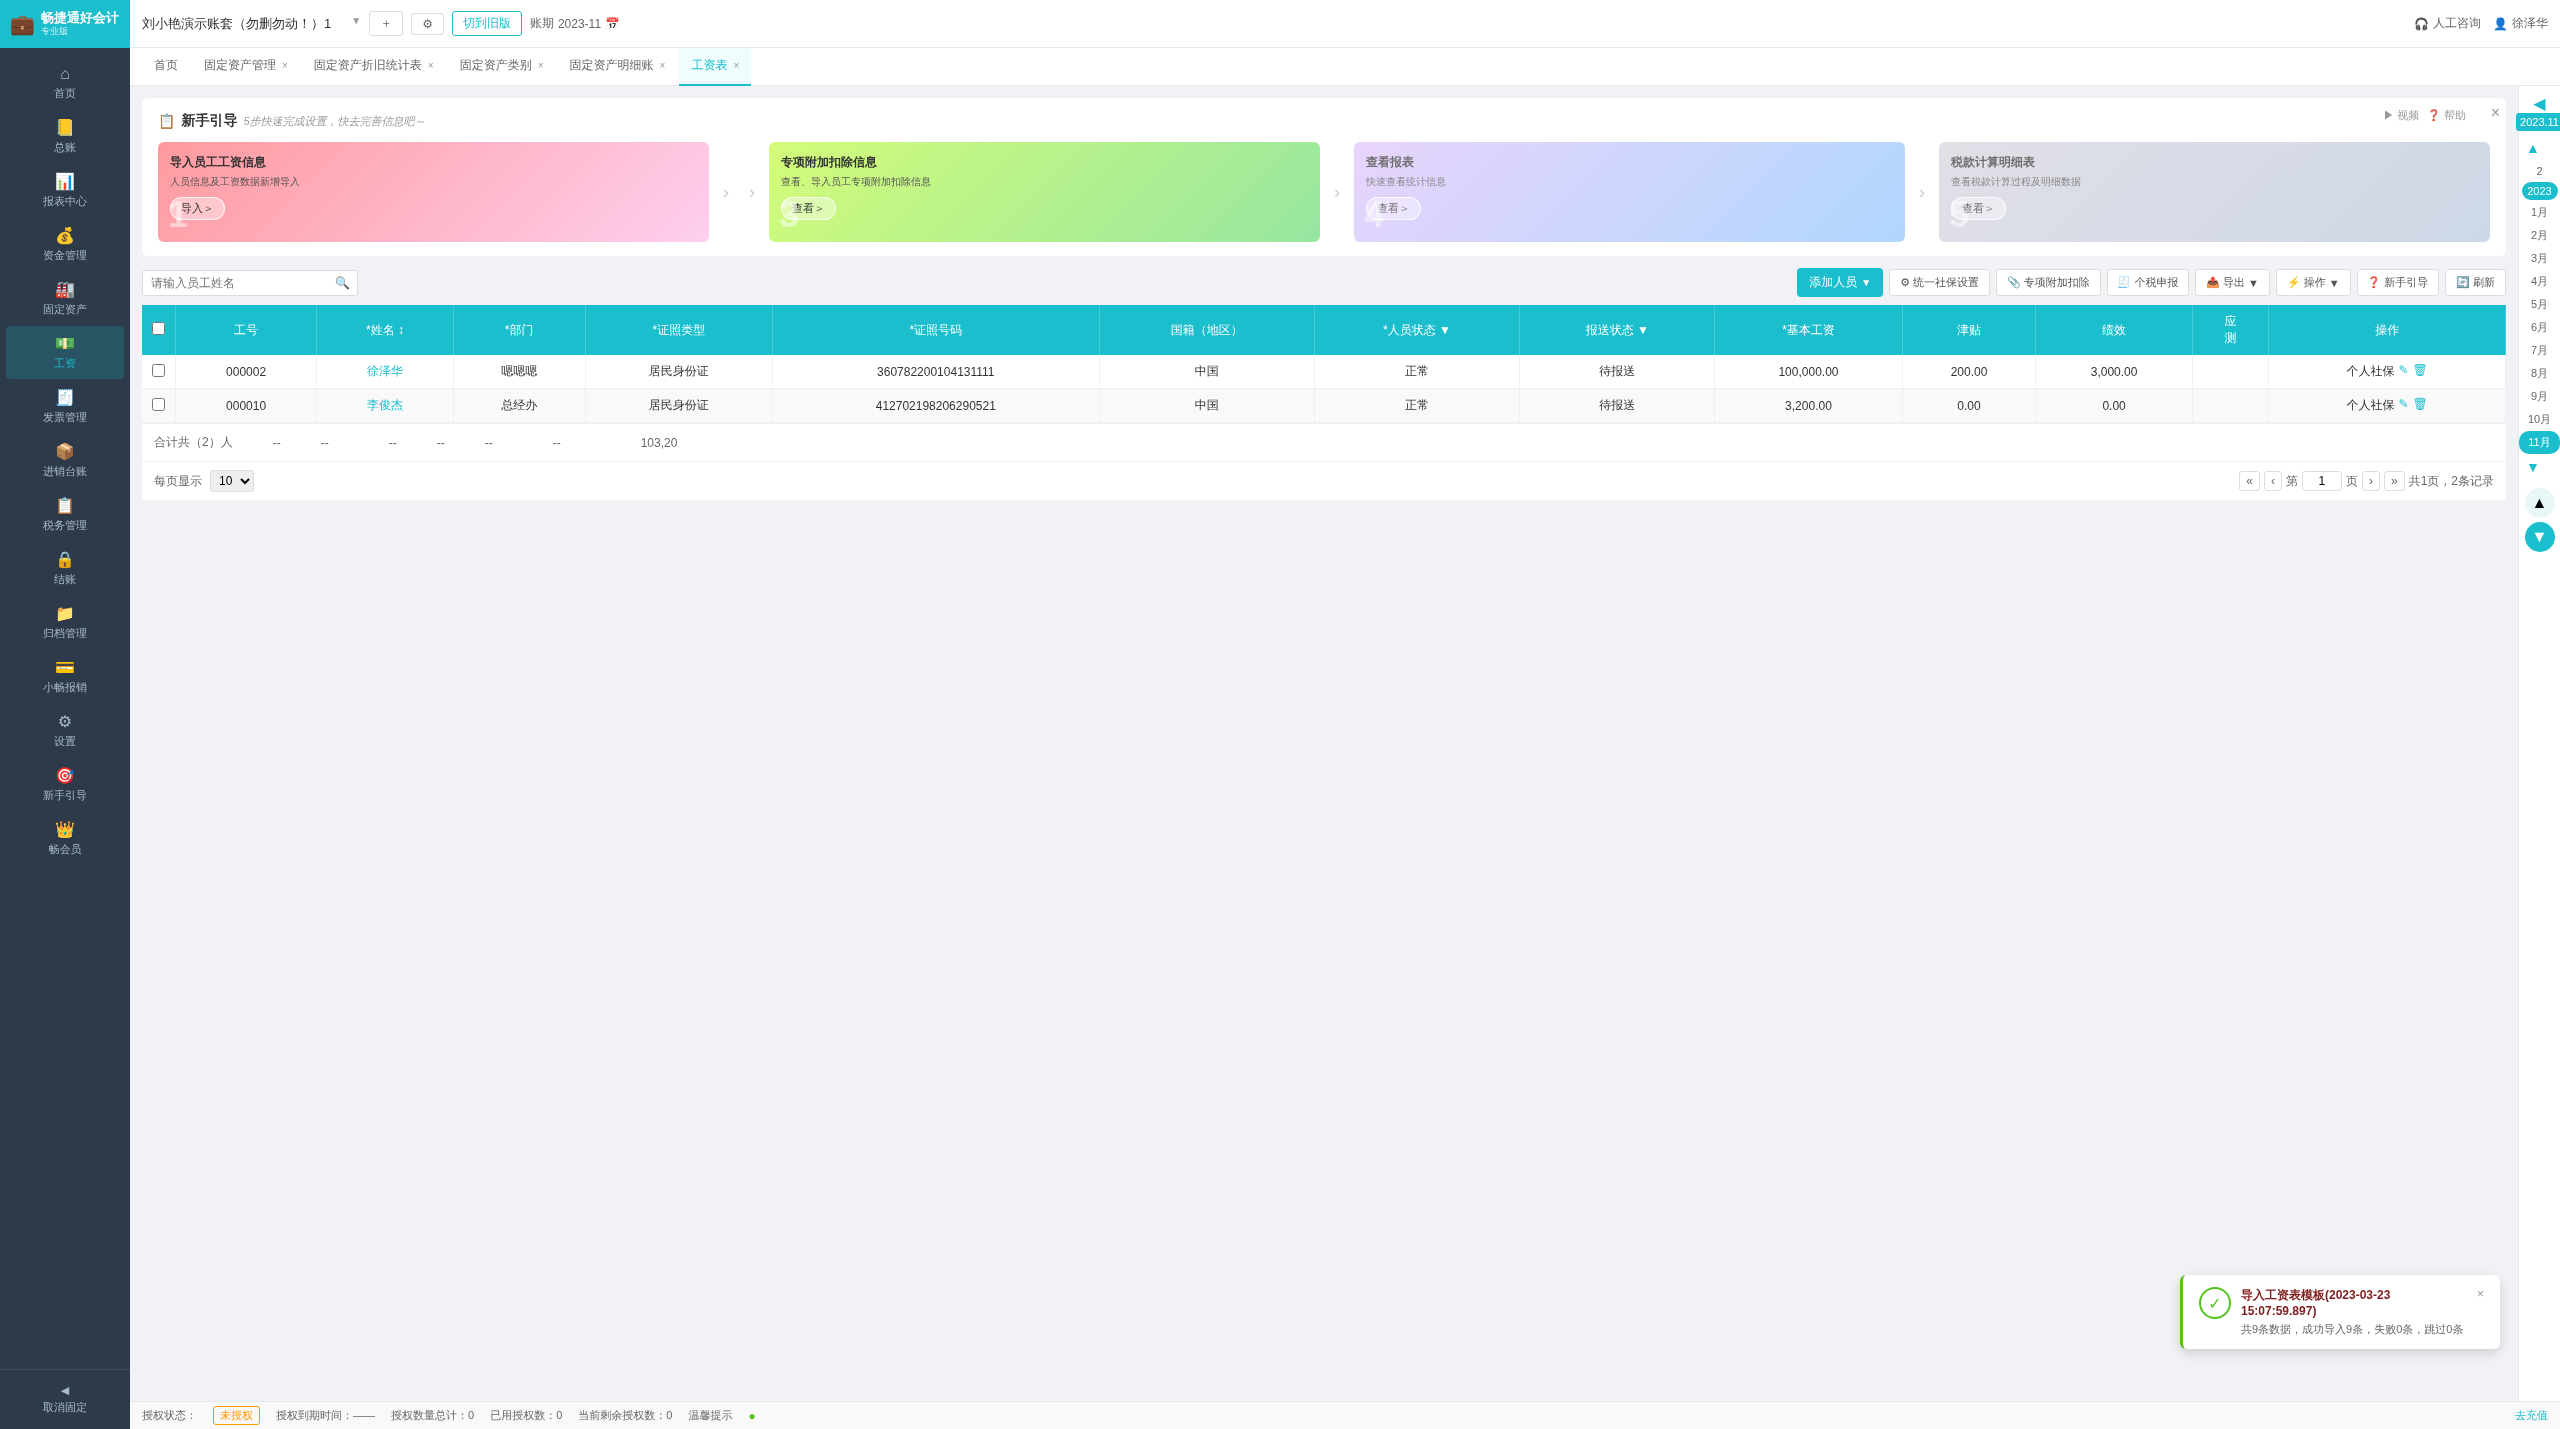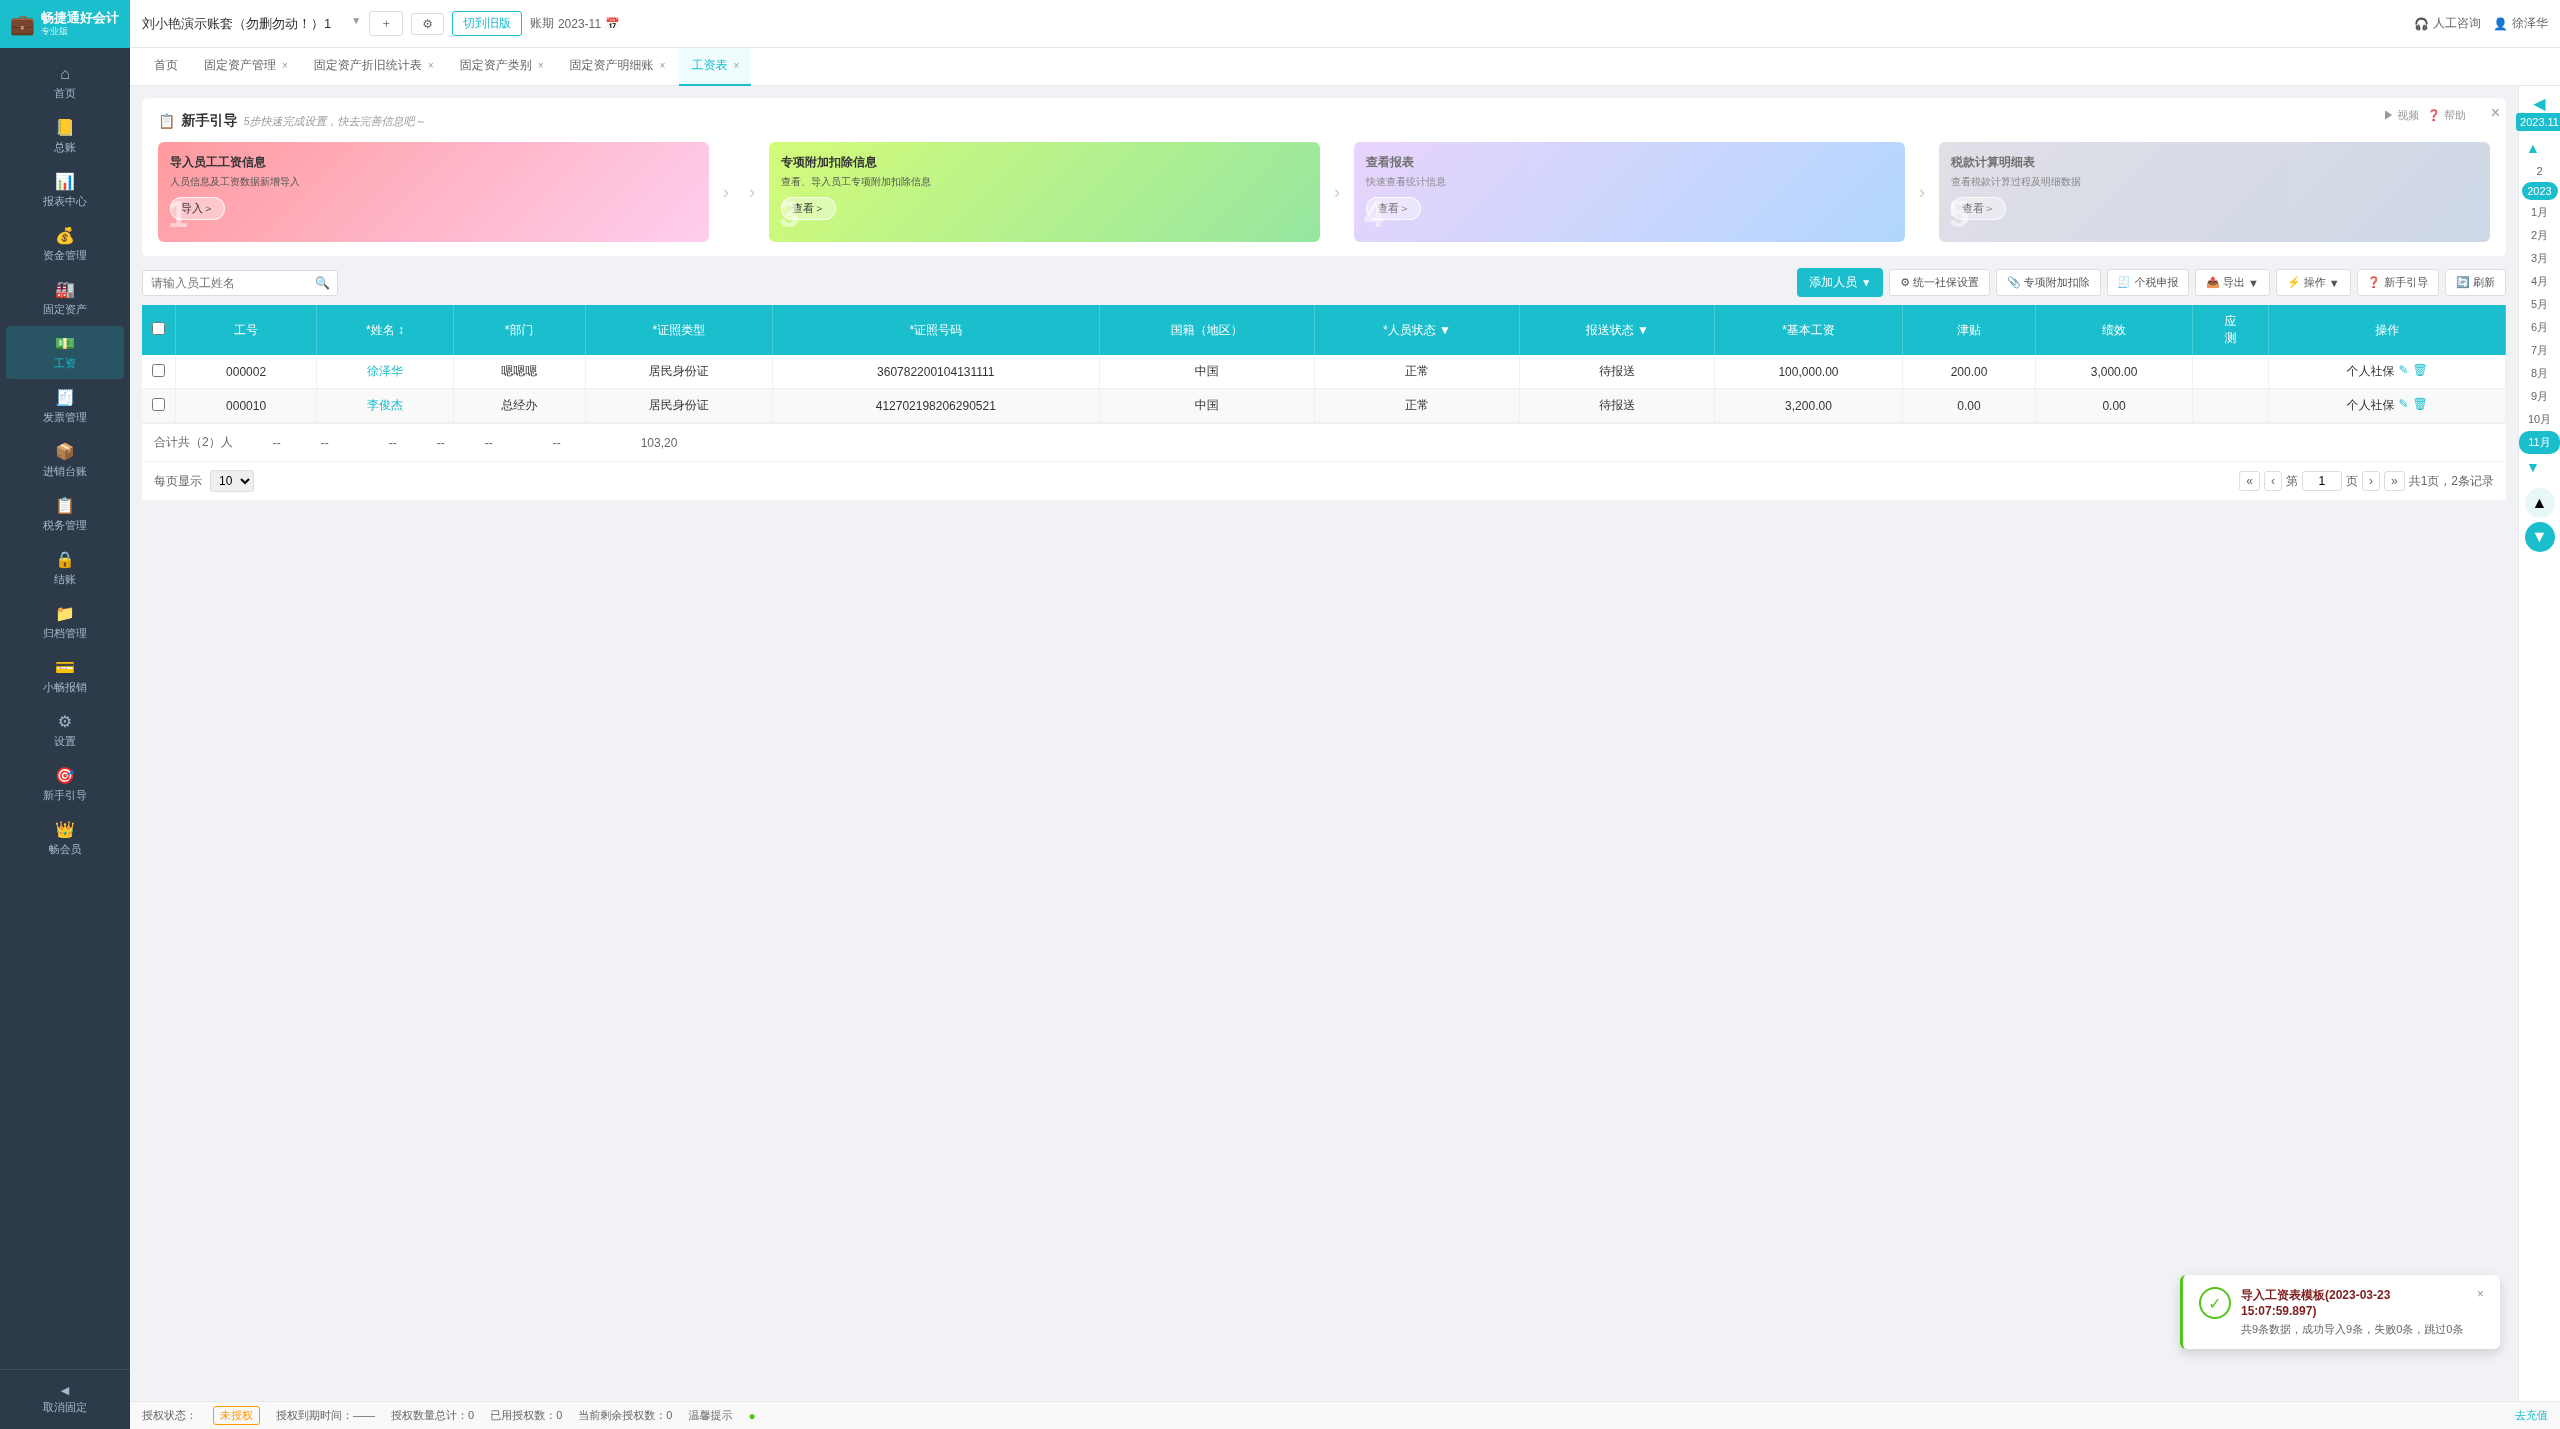--- a/index.html
+++ b/index.html
@@ -262,21 +262,21 @@
       display: flex;
       align-items: center;
       gap: 8px;
       margin-bottom: 8px;
     }
     .search-input {
       border: 1px solid #ddd;
       border-radius: 3px;
       padding: 5px 28px 5px 8px;
       font-size: 12px;
-      width: 196px;
+      width: 216px;
       outline: none;
       position: relative;
     }
     .search-wrap {
       position: relative;
       display: inline-block;
     }
     .search-icon {
       position: absolute;
       right: 8px;

